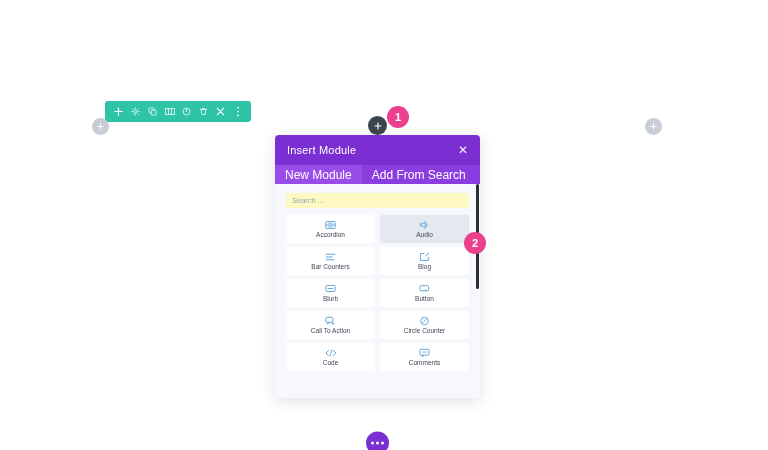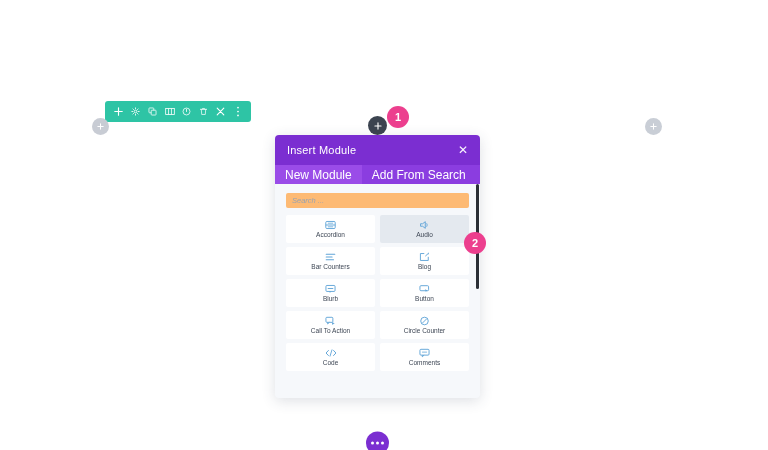--- a/index.html
+++ b/index.html
@@ -163,21 +163,21 @@
     padding: 9px 11px 0 11px;
     box-sizing: border-box;
     overflow: hidden;
   }
 
   #search-input {
     width: 100%;
     height: 15px;
     box-sizing: border-box;
     border: none;
-    background: #fdba74;
+    background: #fef9c3;
     border-radius: 2px;
     padding: 0 6px;
     font-size: 7.5px;
     color: #5c6676;
     font-family: "Liberation Sans", sans-serif;
     outline: none;
     display: block;
     font-style: italic;
   }
   #search-input::placeholder { color: #9aa3b0; }

